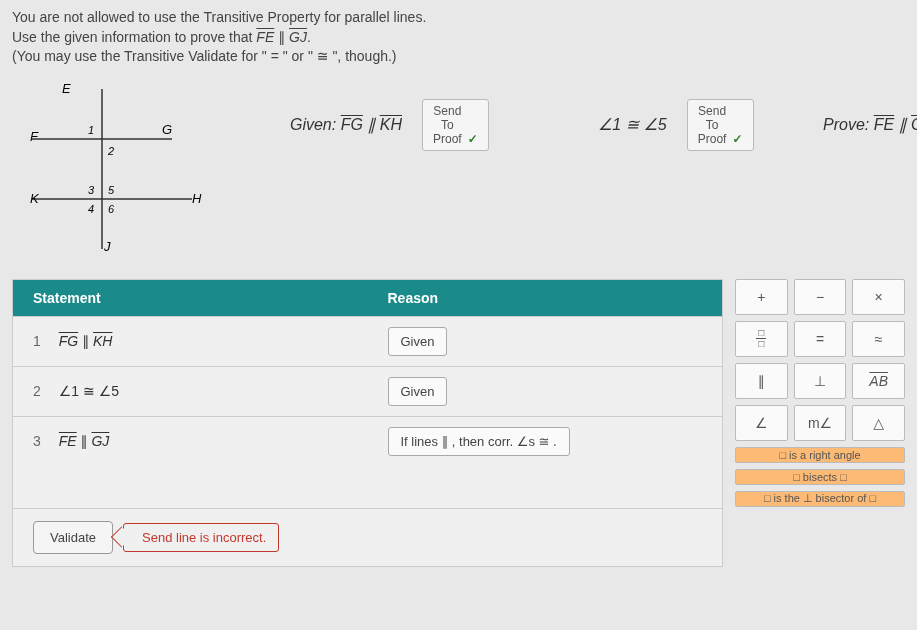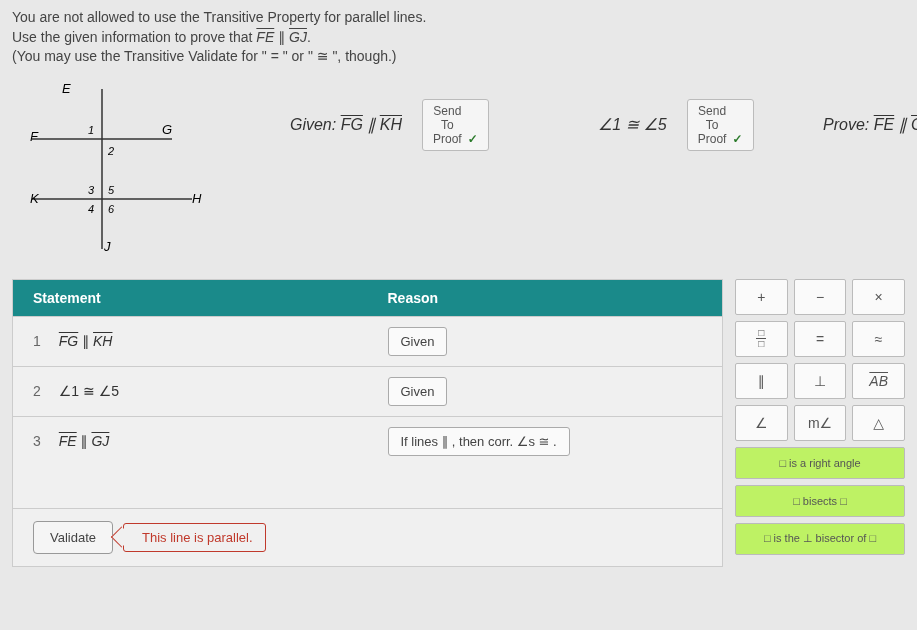--- a/index.html
+++ b/index.html
@@ -96,22 +96,22 @@
       display: flex;
       align-items: center;
       justify-content: center;
       font-size: 14px;
       color: #555;
       cursor: pointer;
       border-radius: 2px;
     }
     .pal-wide {
       border: 1px solid #bbb;
-      background: #bef264;
-      height: 32px;
+      background: #fdba74;
+      height: 16px;
       display: flex;
       align-items: center;
       justify-content: center;
       font-size: 11px;
       color: #555;
       cursor: pointer;
       border-radius: 2px;
     }
     .overline-seg { text-decoration: overline; font-style: italic; }
     .frac { display: inline-flex; flex-direction: column; align-items: center; font-size: 10px; line-height: 1; }
@@ -216,21 +216,21 @@
           <span class="overline-seg">FE</span><span> ∥ </span><span class="overline-seg">GJ</span>
         </span>
       </div>
       <div class="col-r">
         <span class="reason-box">If lines ∥ , then corr. ∠s ≅ .</span>
       </div>
     </div>
 
     <div class="validate-row">
       <button class="validate-btn">Validate</button>
-      <div class="error-tag">This line is parallel.</div>
+      <div class="error-tag">Send line is incorrect.</div>
     </div>
   </div>
 
   <div class="palette">
     <div class="pal-row">
       <div class="pal-btn">+</div>
       <div class="pal-btn">−</div>
       <div class="pal-btn">×</div>
     </div>
     <div class="pal-row">

